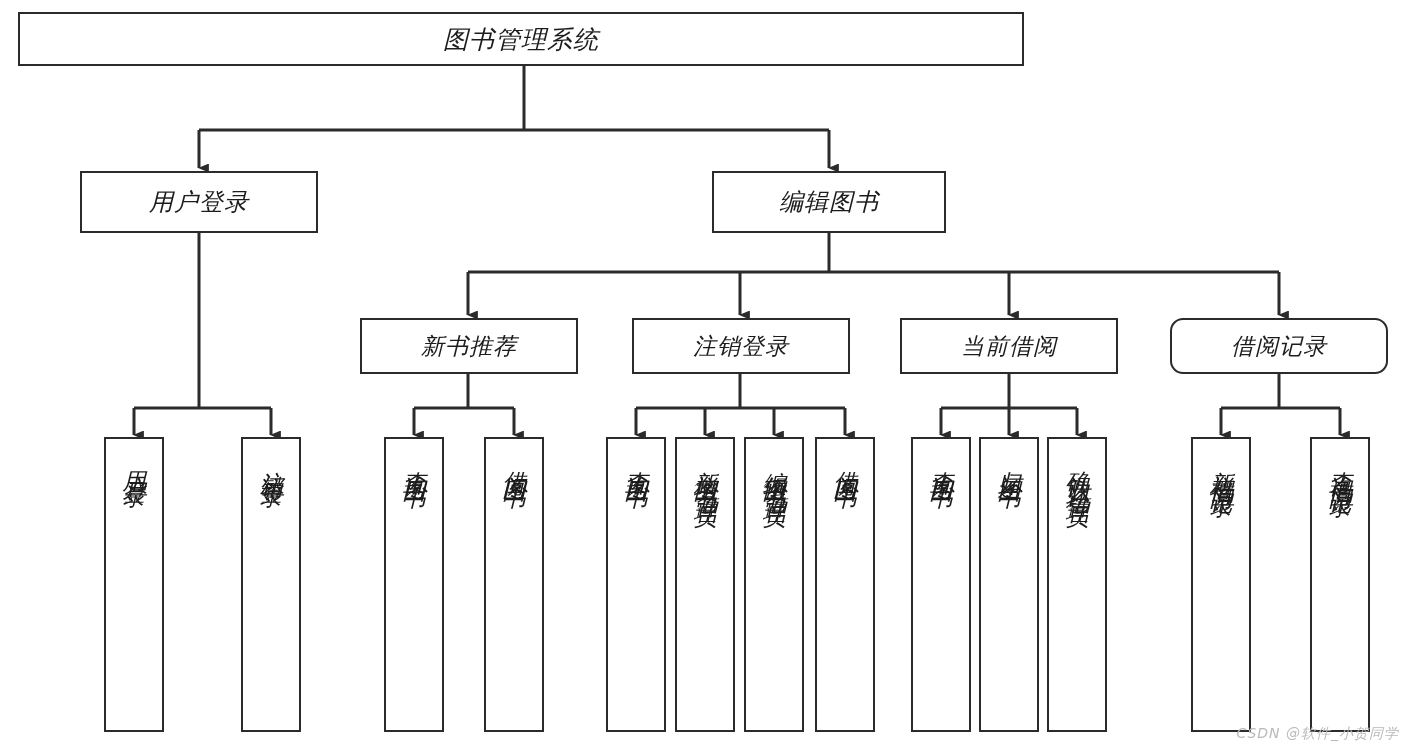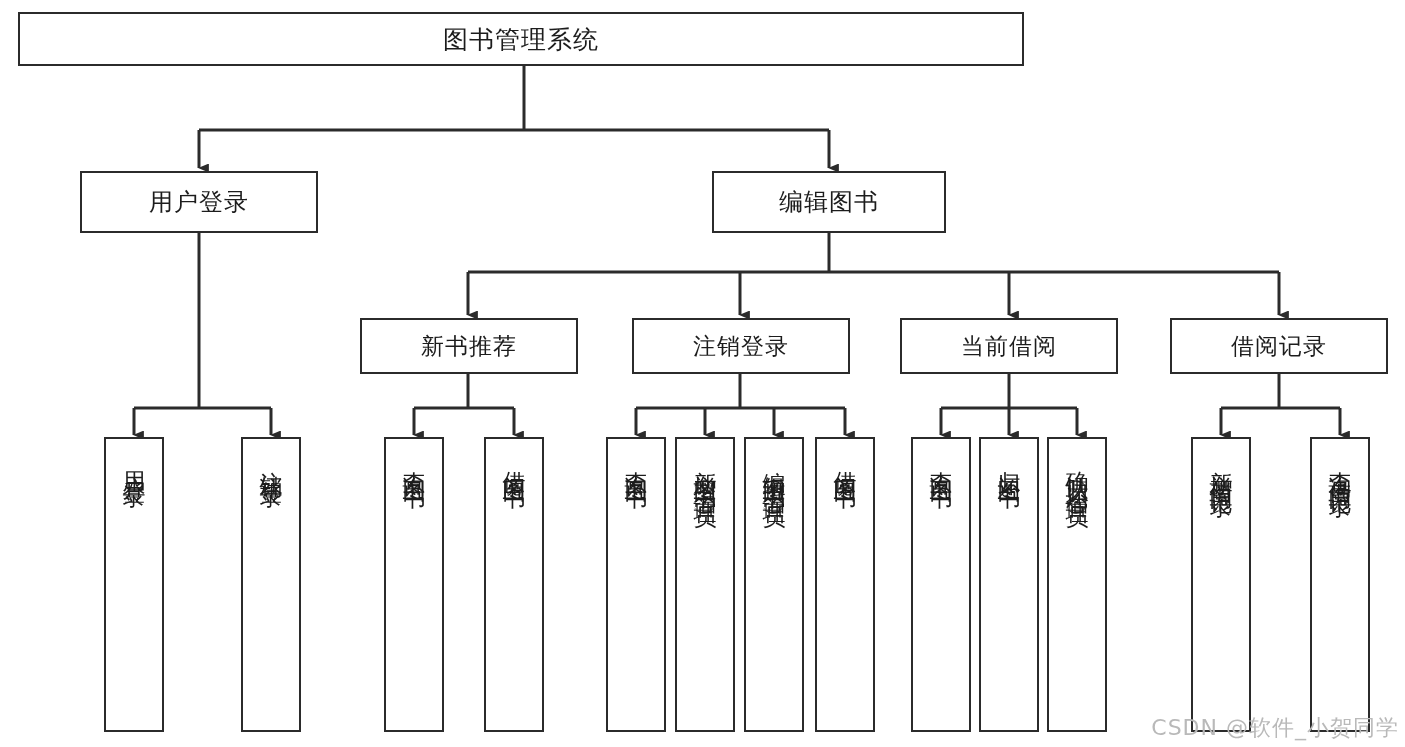--- a/index.html
+++ b/index.html
@@ -7,20 +7,21 @@
   body{
     font-family:"DejaVu Sans","Liberation Sans",sans-serif;
     color:#1a1a1a;
   }
   #canvas{
     position:relative;
     width:1405px;
     height:747px;
     background:#ffffff;
     overflow:hidden;
+    font-style:italic;
   }
   svg.edges{
     position:absolute;
     left:0; top:0;
     width:1405px; height:747px;
     pointer-events:none;
   }
   .node{
     position:absolute;
     box-sizing:border-box;
@@ -54,21 +55,21 @@
     text-orientation:upright;
     letter-spacing:5px;
     line-height:1;
     white-space:nowrap;
     display:block;
   }
   .watermark{
     position:absolute;
     right:6px;
     bottom:4px;
-    font-size:22px;
+    font-size:14px;
     color:#b9b9b9;
     letter-spacing:1px;
     white-space:nowrap;
     user-select:none;
   }
 </style>
 </head>
 <body>
 
 <div id="canvas">
@@ -136,21 +137,21 @@
 
   <div class="node lvl2" style="left:360px; top:318px; width:218px; height:56px;">
     <span>新书推荐</span>
   </div>
   <div class="node lvl2" style="left:632px; top:318px; width:218px; height:56px;">
     <span>注销登录</span>
   </div>
   <div class="node lvl2" style="left:900px; top:318px; width:218px; height:56px;align-items:center;">
     <span>当前借阅</span>
   </div>
-  <div class="node lvl2" style="left:1170px; top:318px; width:218px; height:56px;">
+  <div class="node lvl2" style="left:1170px; top:318px; width:218px; height:56px;border-radius:13px;">
     <span>借阅记录</span>
   </div>
 
   <div class="node leaf" style="left:104px; top:437px; width:60px; height:295px;">
     <span class="vtext">用户登录</span>
   </div>
   <div class="node leaf" style="left:241px; top:437px; width:60px; height:295px;">
     <span class="vtext">注销登录</span>
   </div>
 

